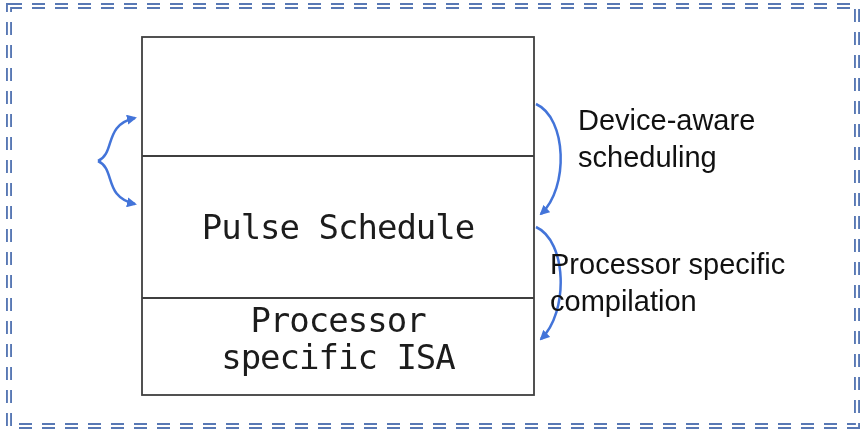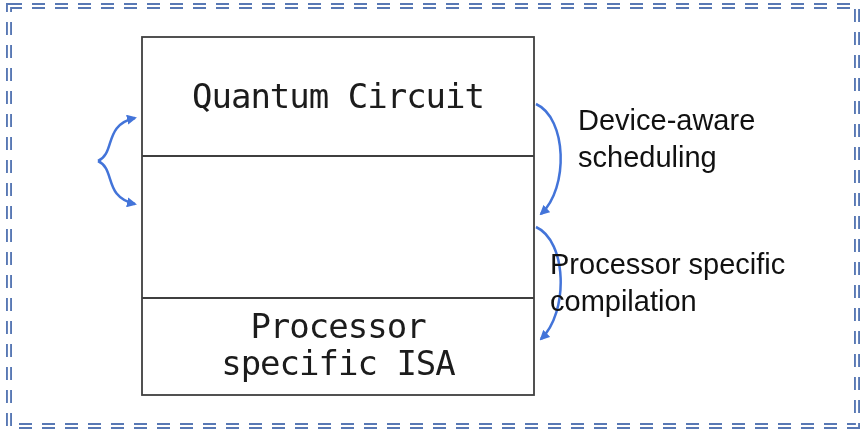--- a/index.html
+++ b/index.html
@@ -53,24 +53,24 @@
     </g>
 
     <path d="M 98,161 C 116,153 103,125 135,118" fill="none" stroke="#4374d9" stroke-width="2.5" marker-end="url(#arrowhead)"></path>
     <path d="M 98,161 C 116,169 103,197 135,204" fill="none" stroke="#4374d9" stroke-width="2.5" marker-end="url(#arrowhead)"></path>
 
     <path d="M 536,104 C 567,118 569,188 541,214" fill="none" stroke="#4374d9" stroke-width="2.5" marker-end="url(#arrowhead)"></path>
 
     <path d="M 536,227 C 567,241 569,312 541,339" fill="none" stroke="#4374d9" stroke-width="2.5" marker-end="url(#arrowhead)"></path>
   </svg>
 
-  <div class="layer-label" style="left:142px;top:37px;width:392px;height:119px;">Quantum Circuit</div>
 
+  <div class="layer-label" style="left:142px;top:156px;width:392px;height:142px;">Pulse Schedule</div>
 
-  <div class="layer-label" style="left:142px;top:298px;width:392px;height:81px;margin-top:6px;">Processor
+  <div class="layer-label" style="left:142px;top:298px;width:392px;height:81px;">Processor
 specific ISA</div>
 
 
   <div class="side-label" style="left:578px;top:102px;width:280px;">Device-aware
 scheduling</div>
 
   <div class="side-label" style="left:550px;top:246px;width:285px;">Processor specific
 compilation</div>
 
 </div>

